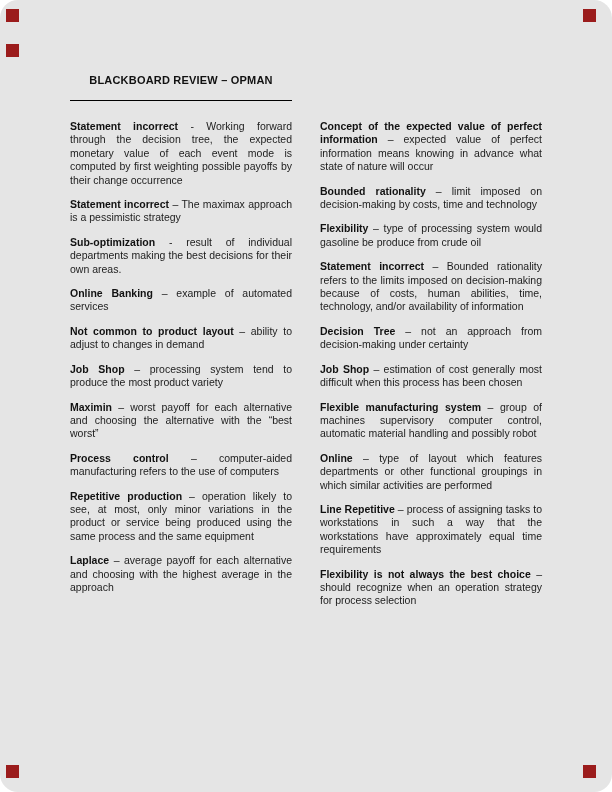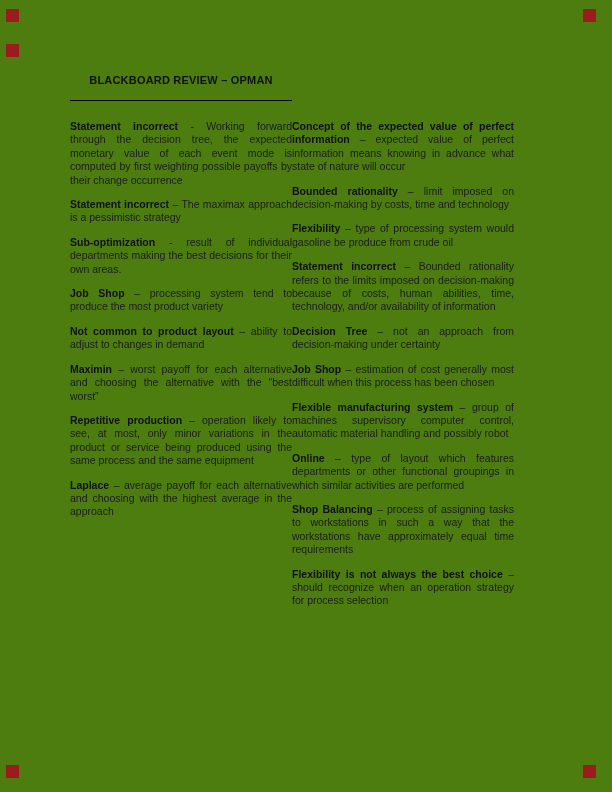--- a/index.html
+++ b/index.html
@@ -8,21 +8,22 @@
     width: 612px;
     height: 792px;
     position: relative;
     font-family: "Liberation Sans", sans-serif;
     color: #1c1c1c;
     overflow: hidden;
   }
   .page {
     position: absolute;
     inset: 0;
-    background: #4d7c0f;
+    background: #e5e5e5;
+    border-radius: 18px;
   }
   .corner {
     position: absolute;
     width: 13px;
     height: 13px;
     background: #9b1c1c;
   }
   .c-tl  { left: 6px;  top: 9px; }
   .c-tl2 { left: 6px;  top: 44px; }
   .c-tr  { left: 583px; top: 9px; }
@@ -44,20 +45,21 @@
     letter-spacing: 0.2px;
     color: #111111;
   }
 
   .columns {
     position: absolute;
     left: 70px;
     top: 120px;
     width: 472px;
     display: flex;
+    gap: 28px;
   }
   .col { width: 222px; }
 
   .entry {
     font-size: 10.5px;
     line-height: 13.4px;
     text-align: justify;
     margin-bottom: 11px;
     color: #1c1c1c;
   }
@@ -77,34 +79,36 @@
   <div class="title-wrap">
     <span class="title">BLACKBOARD REVIEW – OPMAN</span>
   </div>
 
   <div class="columns">
 
     <div class="col">
       <p class="entry"><b>Statement incorrect</b><span> - Working forward through the decision tree, the expected monetary value of each event mode is computed by first weighting possible payoffs by their change occurrence</span></p>
       <p class="entry"><b>Statement incorrect</b><span> – The maximax approach is a pessimistic strategy</span></p>
       <p class="entry"><b>Sub-optimization</b><span> - result of individual departments making the best decisions for their own areas.</span></p>
+      <p class="entry"><b>Online Banking</b><span> – example of automated services</span></p>
+      <p class="entry"><b>Not common to product layout</b><span> – ability to adjust to changes in demand</span></p>
       <p class="entry"><b>Job Shop</b><span> – processing system tend to produce the most product variety</span></p>
-      <p class="entry"><b>Not common to product layout</b><span> – ability to adjust to changes in demand</span></p>
       <p class="entry"><b>Maximin</b><span> – worst payoff for each alternative and choosing the alternative with the “best worst”</span></p>
+      <p class="entry"><b>Process control</b><span> – computer-aided manufacturing refers to the use of computers</span></p>
       <p class="entry"><b>Repetitive production</b><span> – operation likely to see, at most, only minor variations in the product or service being produced using the same process and the same equipment</span></p>
       <p class="entry"><b>Laplace</b><span> – average payoff for each alternative and choosing with the highest average in the approach</span></p>
     </div>
 
     <div class="col">
       <p class="entry"><b>Concept of the expected value of perfect information</b><span> – expected value of perfect information means knowing in advance what state of nature will occur</span></p>
       <p class="entry"><b>Bounded rationality</b><span> – limit imposed on decision-making by costs, time and technology</span></p>
       <p class="entry"><b>Flexibility</b><span> – type of processing system would gasoline be produce from crude oil</span></p>
       <p class="entry"><b>Statement incorrect</b><span> – Bounded rationality refers to the limits imposed on decision-making because of costs, human abilities, time, technology, and/or availability of information</span></p>
       <p class="entry"><b>Decision Tree</b><span> – not an approach from decision-making under certainty</span></p>
       <p class="entry"><b>Job Shop</b><span> – estimation of cost generally most difficult when this process has been chosen</span></p>
       <p class="entry"><b>Flexible manufacturing system</b><span> – group of machines supervisory computer control, automatic material handling and possibly robot</span></p>
       <p class="entry"><b>Online</b><span> – type of layout which features departments or other functional groupings in which similar activities are performed</span></p>
-      <p class="entry"><b>Shop Balancing</b><span> – process of assigning tasks to workstations in such a way that the workstations have approximately equal time requirements</span></p>
+      <p class="entry"><b>Line Repetitive</b><span> – process of assigning tasks to workstations in such a way that the workstations have approximately equal time requirements</span></p>
       <p class="entry"><b>Flexibility is not always the best choice</b><span> – should recognize when an operation strategy for process selection</span></p>
     </div>
 
   </div>
 </div>
 
 </body></html>

